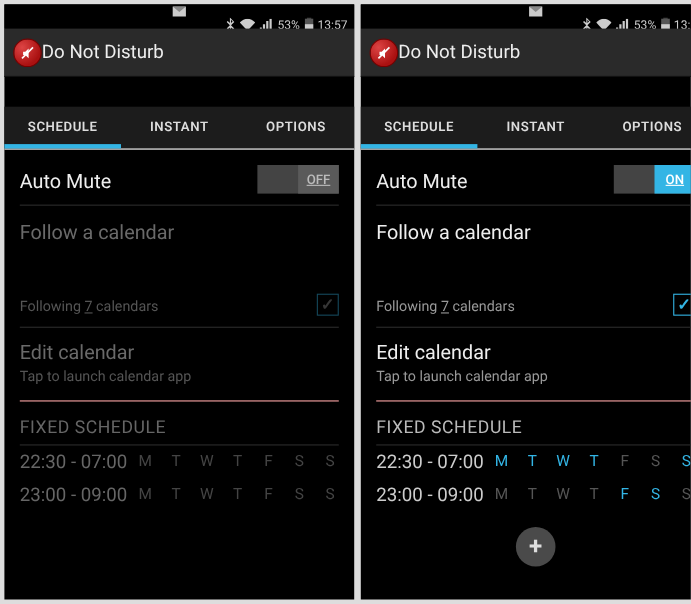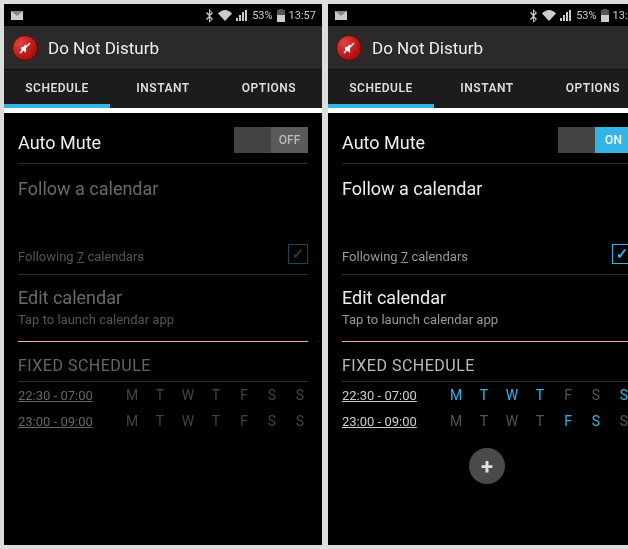--- a/index.html
+++ b/index.html
@@ -21,46 +21,47 @@
     position: relative;
   }
   .status-bar {
     height: 22px;
     background: #000;
     display: flex;
     align-items: center;
     padding: 0 6px;
     color: #ccc;
     font-size: 11px;
+    flex-direction: column;
   }
   .status-left { flex: 0 0 auto; }
   .status-right { margin-left: auto; display: flex; align-items: center; gap: 4px; }
   .status-icon { display: inline-flex; align-items: center; }
   .action-bar {
     height: 44px;
     background: #2a2a2a;
     border-bottom: 1px solid #111;
     display: flex;
     align-items: center;
     padding: 0 8px;
-    gap: 10px;
   }
   .dnd-icon {
     width: 26px; height: 26px;
     border-radius: 50%;
     background: radial-gradient(circle at 30% 30%, #d44, #a11 70%);
     border: 1px solid #700;
     display: flex; align-items: center; justify-content: center;
     color: #fff;
   }
   .app-title { color: #eee; font-size: 17px; font-weight: 400; }
   .tabs {
     display: flex;
     background: #1c1c1c;
-    border-bottom: 5px solid #ffffff;
+    border-bottom: 1px solid #ffffff;
+    margin-top: 27px;
   }
   .tab {
     flex: 1;
     text-align: center;
     padding: 11px 0 9px;
     color: #ddd;
     font-size: 12px;
     font-weight: 600;
     letter-spacing: 0.5px;
     border-bottom: 4px solid transparent;
@@ -83,20 +84,21 @@
     width: 74px; height: 26px;
     background: #444;
     position: relative;
     display: flex;
   }
   .toggle .knob {
     width: 50%; height: 100%;
     display: flex; align-items: center; justify-content: center;
     font-size: 12px; color: #ccc; font-weight: 500;
     background: #555;
+    text-decoration: underline;
   }
   .toggle.on .knob { background: #33b5e5; color: #fff; margin-left: auto; }
   .toggle.off .knob { background: #5a5a5a; color: #bbb; margin-left: auto; }
   .checkbox {
     width: 20px; height: 20px;
     border: 1px solid #555;
     display: flex; align-items: center; justify-content: center;
   }
   .checkbox.checked { border-color: #33b5e5; }
   .checkbox.checked::after { content: "✓"; color: #33b5e5; font-size: 15px; font-weight: bold; }
@@ -106,21 +108,21 @@
     color: #bbb; font-size: 16px; letter-spacing: 0.5px;
     padding: 14px 0 6px;
     border-bottom: 1px solid #2b2b2b;
   }
   .section-header.dim { color: #666; }
   .schedule-row {
     display: flex; align-items: center;
     padding: 5px 0;
     font-size: 14px;
   }
-  .schedule-time { width: 100px; color: #ccc; font-size: 13px; text-decoration: underline; }
+  .schedule-time { width: 100px; color: #ccc; font-size: 17px; }
   .schedule-time.dim { color: #666; }
   .days { flex: 1; display: flex; gap: 12px; padding-left: 6px; }
   .day { width: 16px; text-align: center; color: #555; font-size: 14px; }
   .day.on { color: #33b5e5; }
   .day.dim { color: #444; }
   .underline-num { text-decoration: underline; }
   .fab {
     width: 36px; height: 36px;
     border-radius: 50%;
     background: #4a4a4a;

